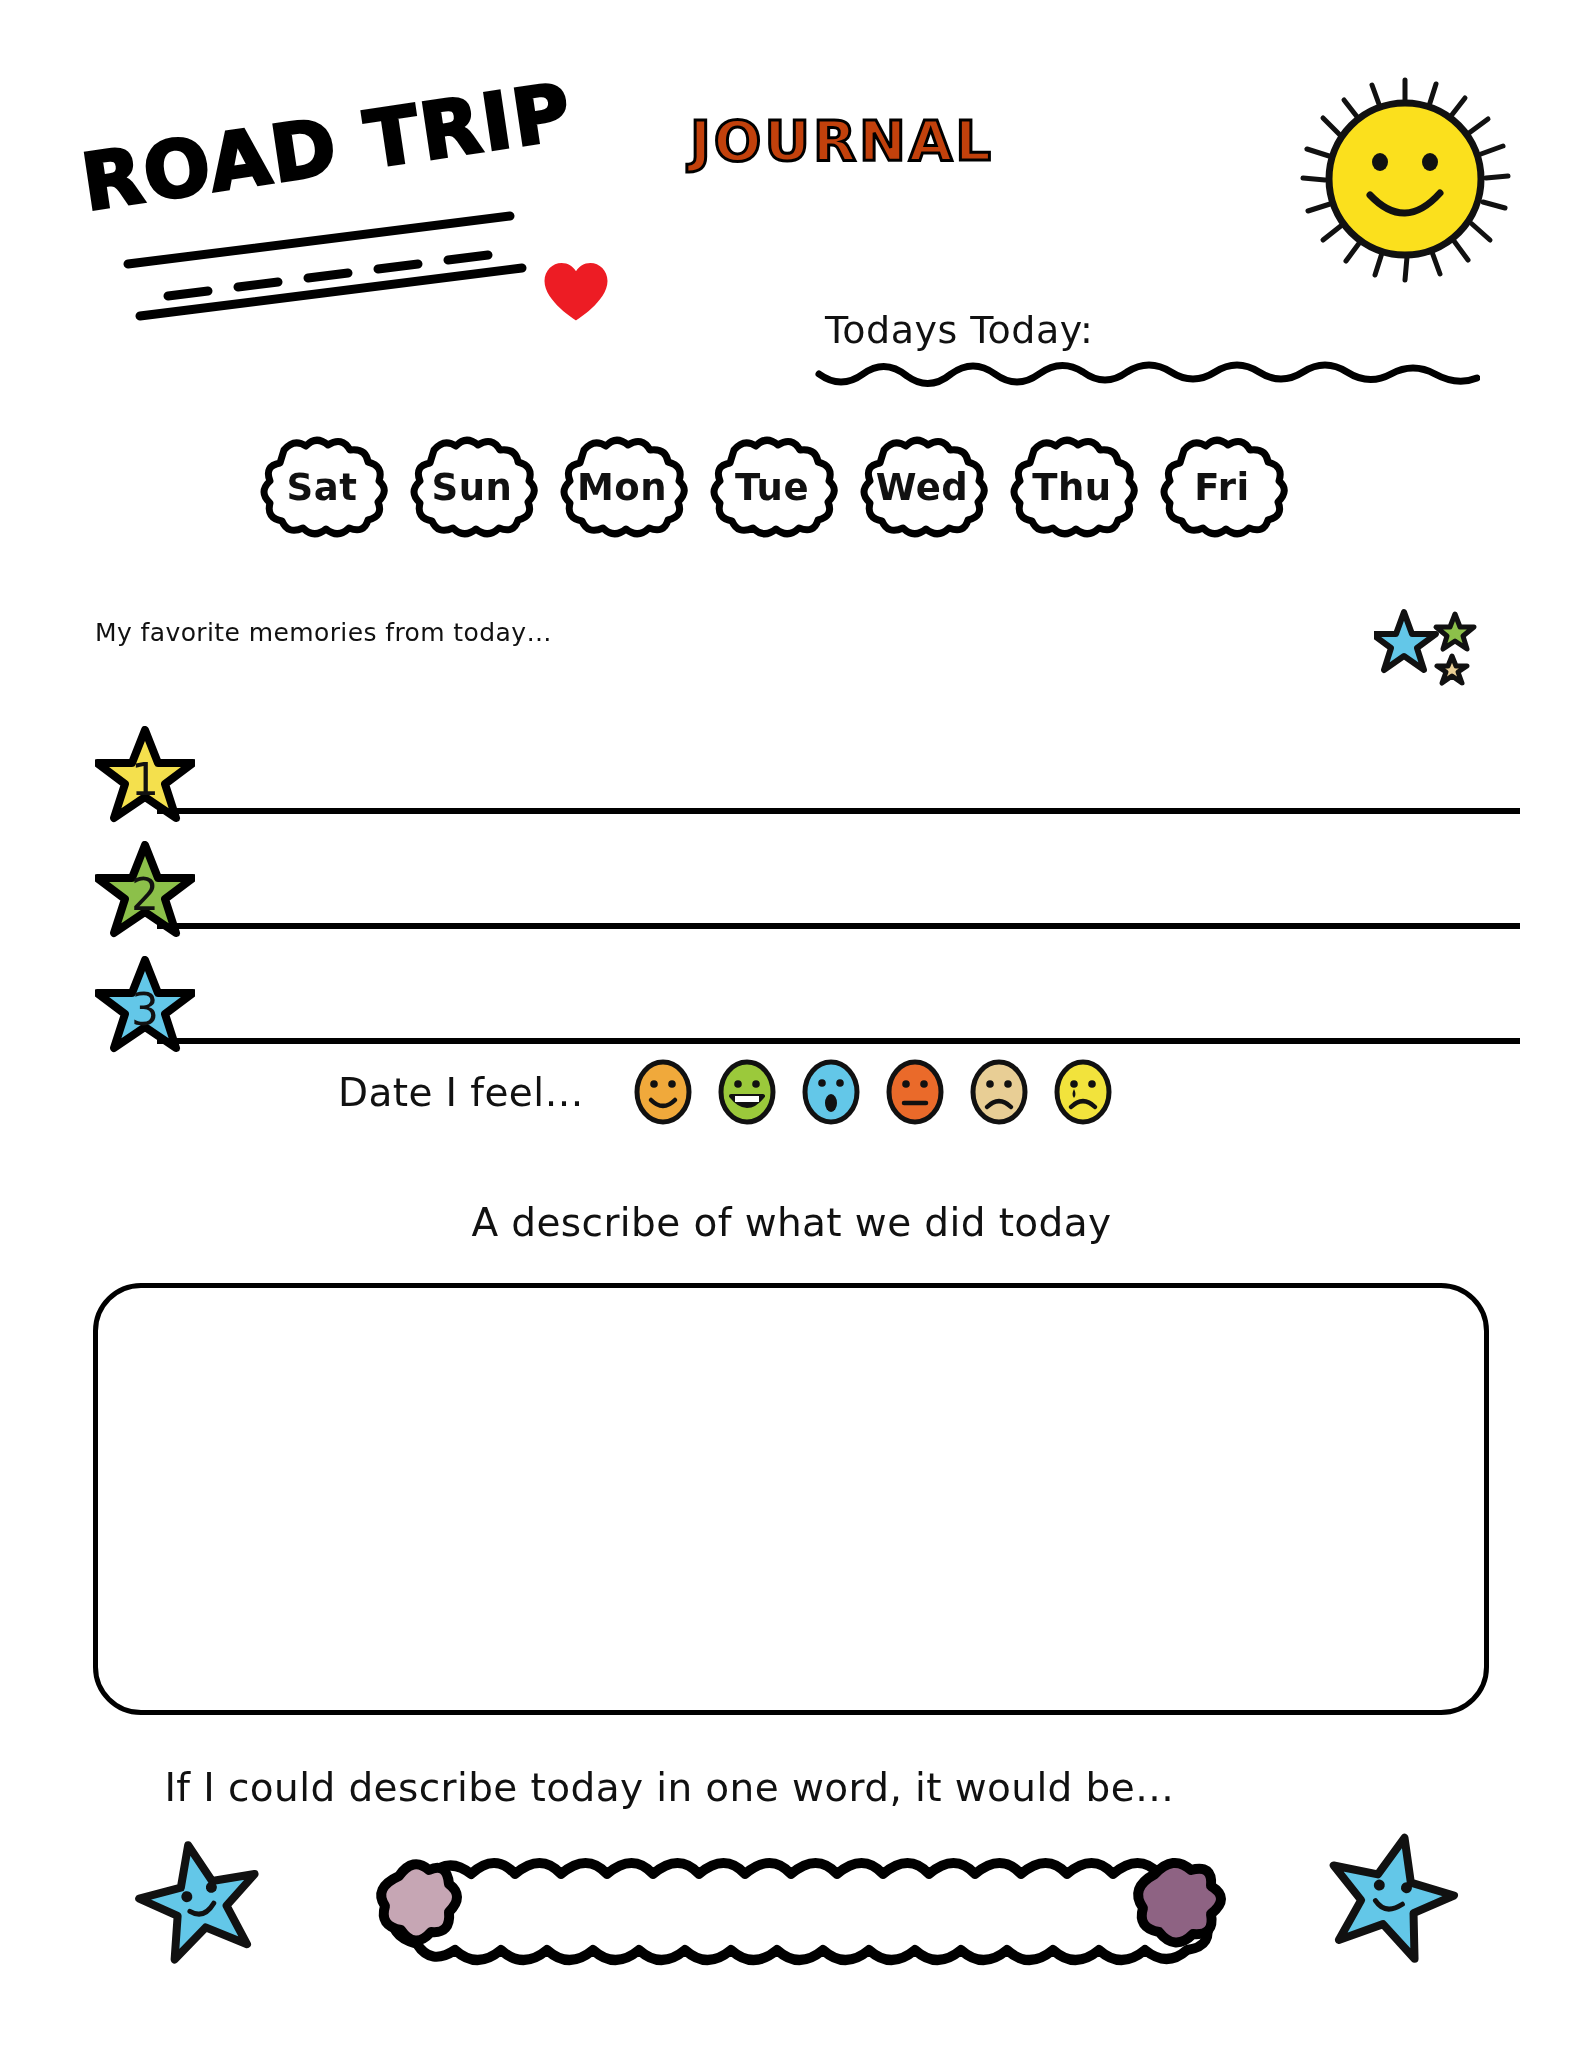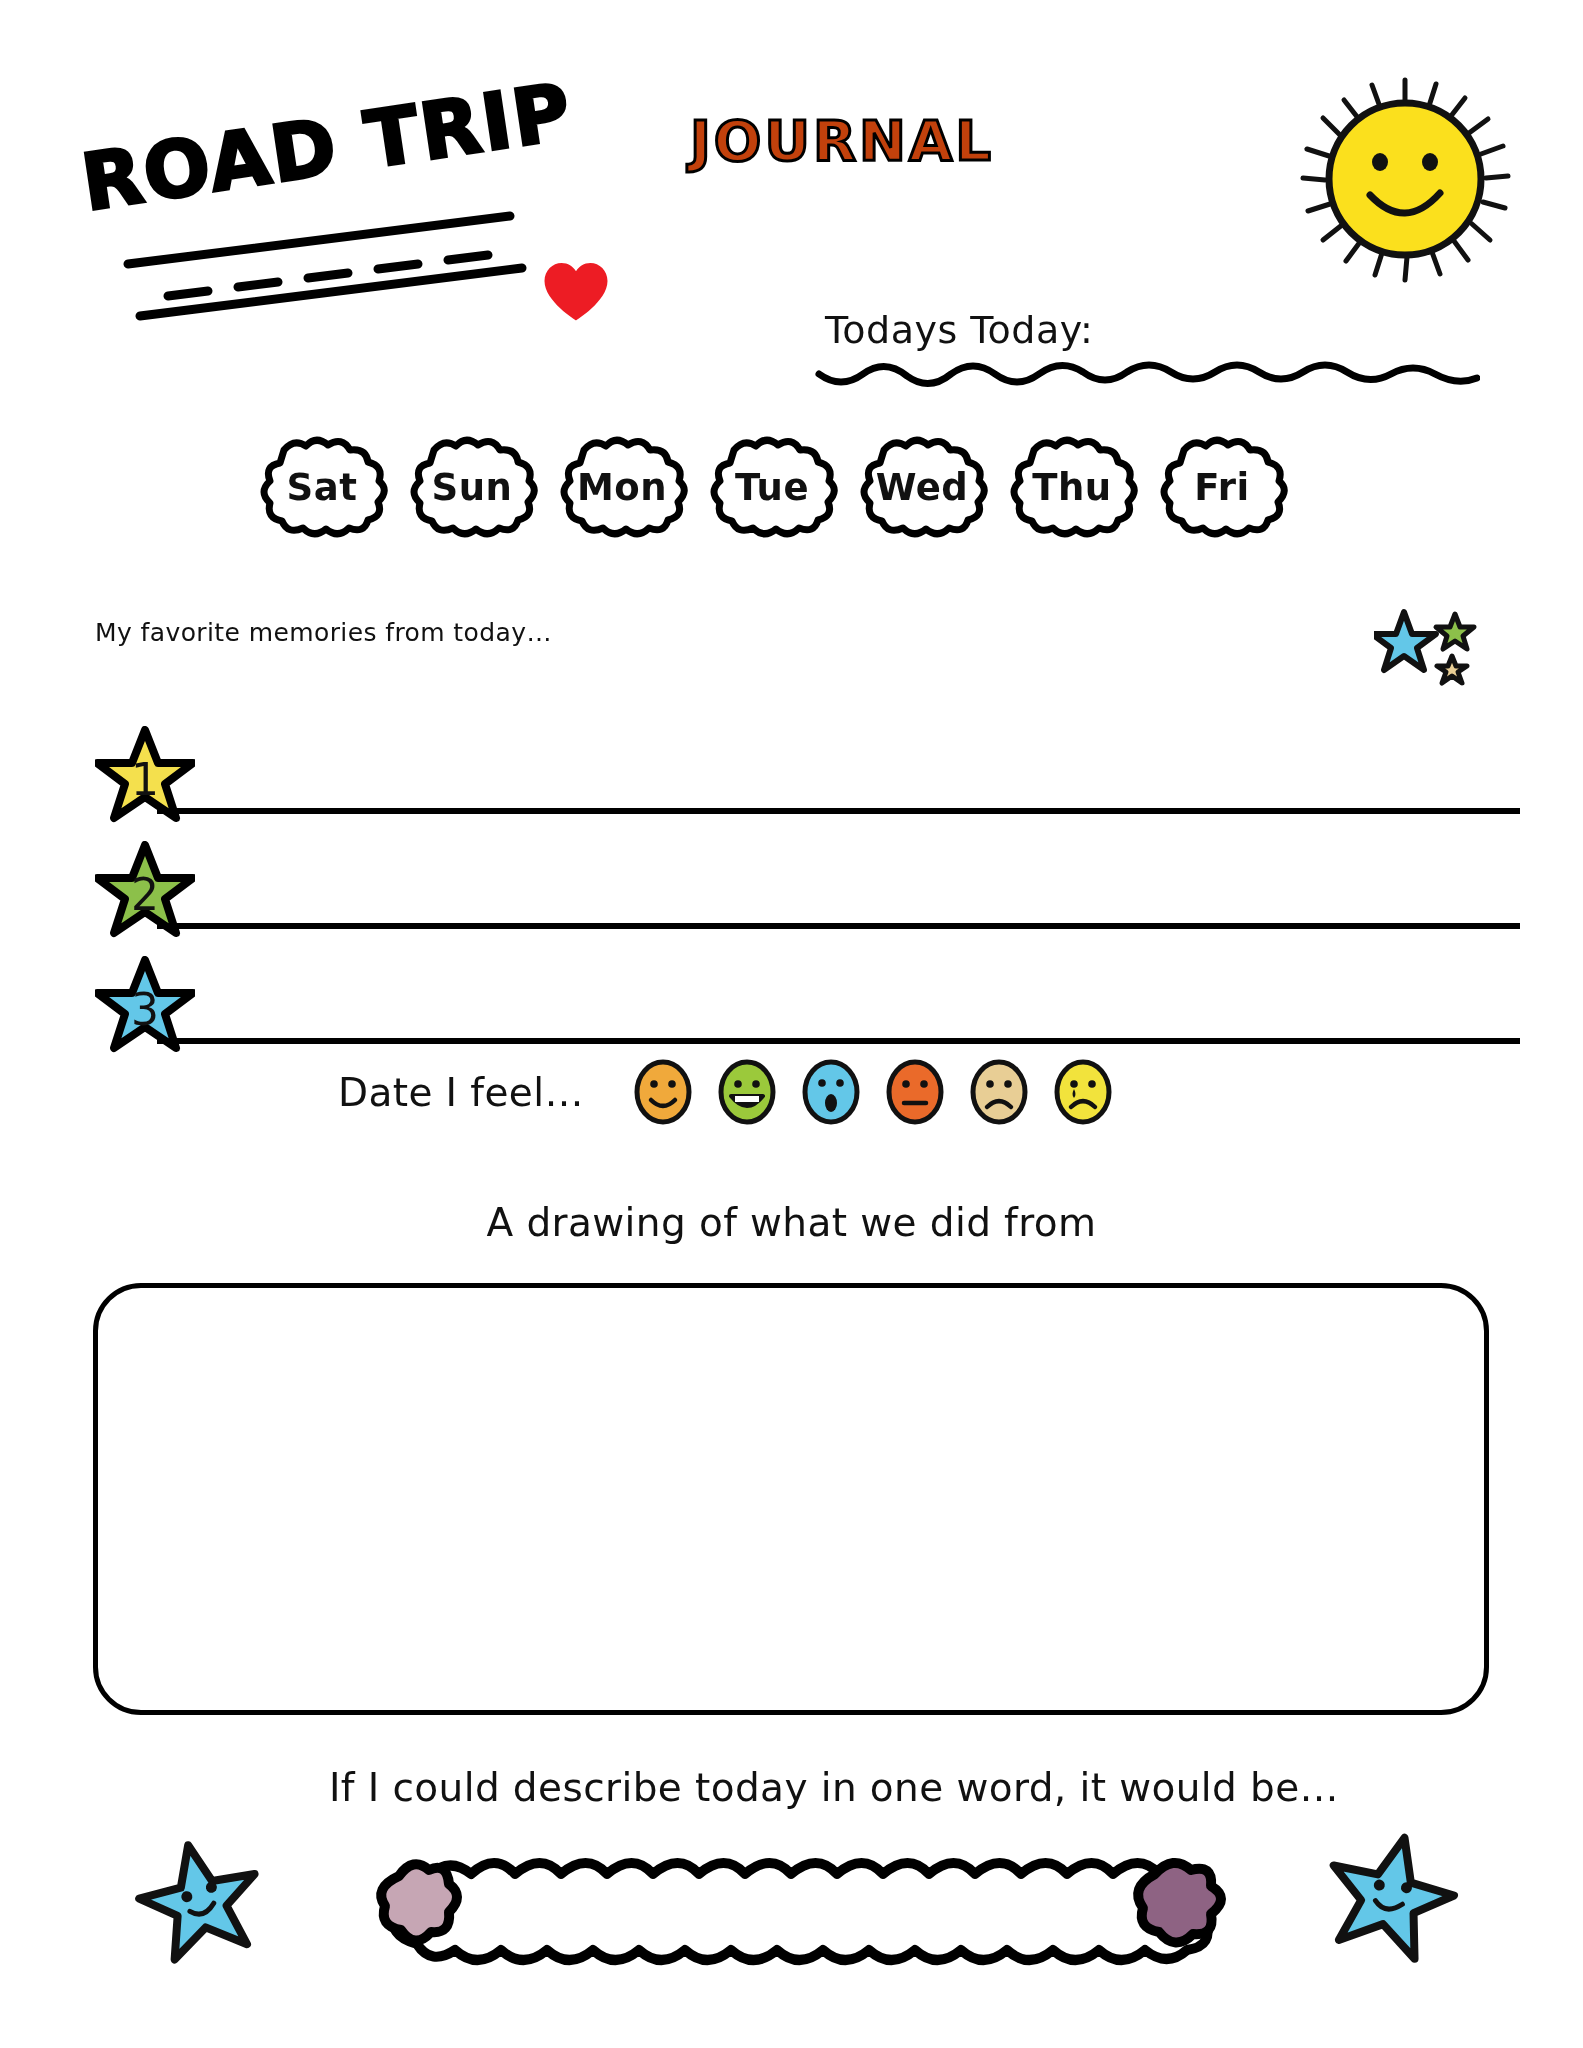--- a/index.html
+++ b/index.html
@@ -214,21 +214,21 @@
     box-sizing: border-box;
     background: #fff;
   }
 
   
   #oneword-heading {
     position: absolute;
     top: 1765px;
     left: 0;
     width: 1339px;
-    text-align: right;
+    text-align: center;
     font-size: 39px;
     color: #111;
     letter-spacing: 0.4px;
   }
   #oneword-zone {
     position: absolute;
     left: 0;
     top: 1818px;
     width: 1583px;
     height: 230px;
@@ -472,21 +472,21 @@
 
     <svg class="face" width="62" height="68" viewBox="0 0 62 68">
       <ellipse cx="31" cy="34" rx="26" ry="30" fill="#F2E33C" stroke="#111" stroke-width="5"></ellipse>
       <circle cx="22" cy="26" r="3.8" fill="#111"></circle>
       <circle cx="40" cy="26" r="3.8" fill="#111"></circle>
       <path d="M22 31 Q25 37 22 40 Q19 37 22 31 Z" fill="#111"></path>
       <path d="M19 49 Q31 37 43 49" fill="none" stroke="#111" stroke-width="4.5" stroke-linecap="round"></path>
     </svg>
   </div>
 
-  <div id="drawing-heading" class="hand-text">A drawing of what we did from</div>
+  <div id="drawing-heading" class="hand-text">A describe of what we did today</div>
   <div id="drawing-box"></div>
 
   <div id="oneword-heading" class="hand-text">If I could describe today in one word, it would be…</div>
 
   <div id="oneword-zone">
 
     <svg id="star-left" width="135" height="130" viewBox="0 0 135 130">
       <g transform="rotate(-12 67 65)">
         <path d="M67 8 L83 48 L126 50 L92 75 L104 117 L67 92 L30 117 L42 75 L8 50 L51 48 Z" fill="#63C7E8" stroke="#111" stroke-width="8" stroke-linejoin="round"></path>
         <circle cx="55" cy="58" r="5.5" fill="#111"></circle>

